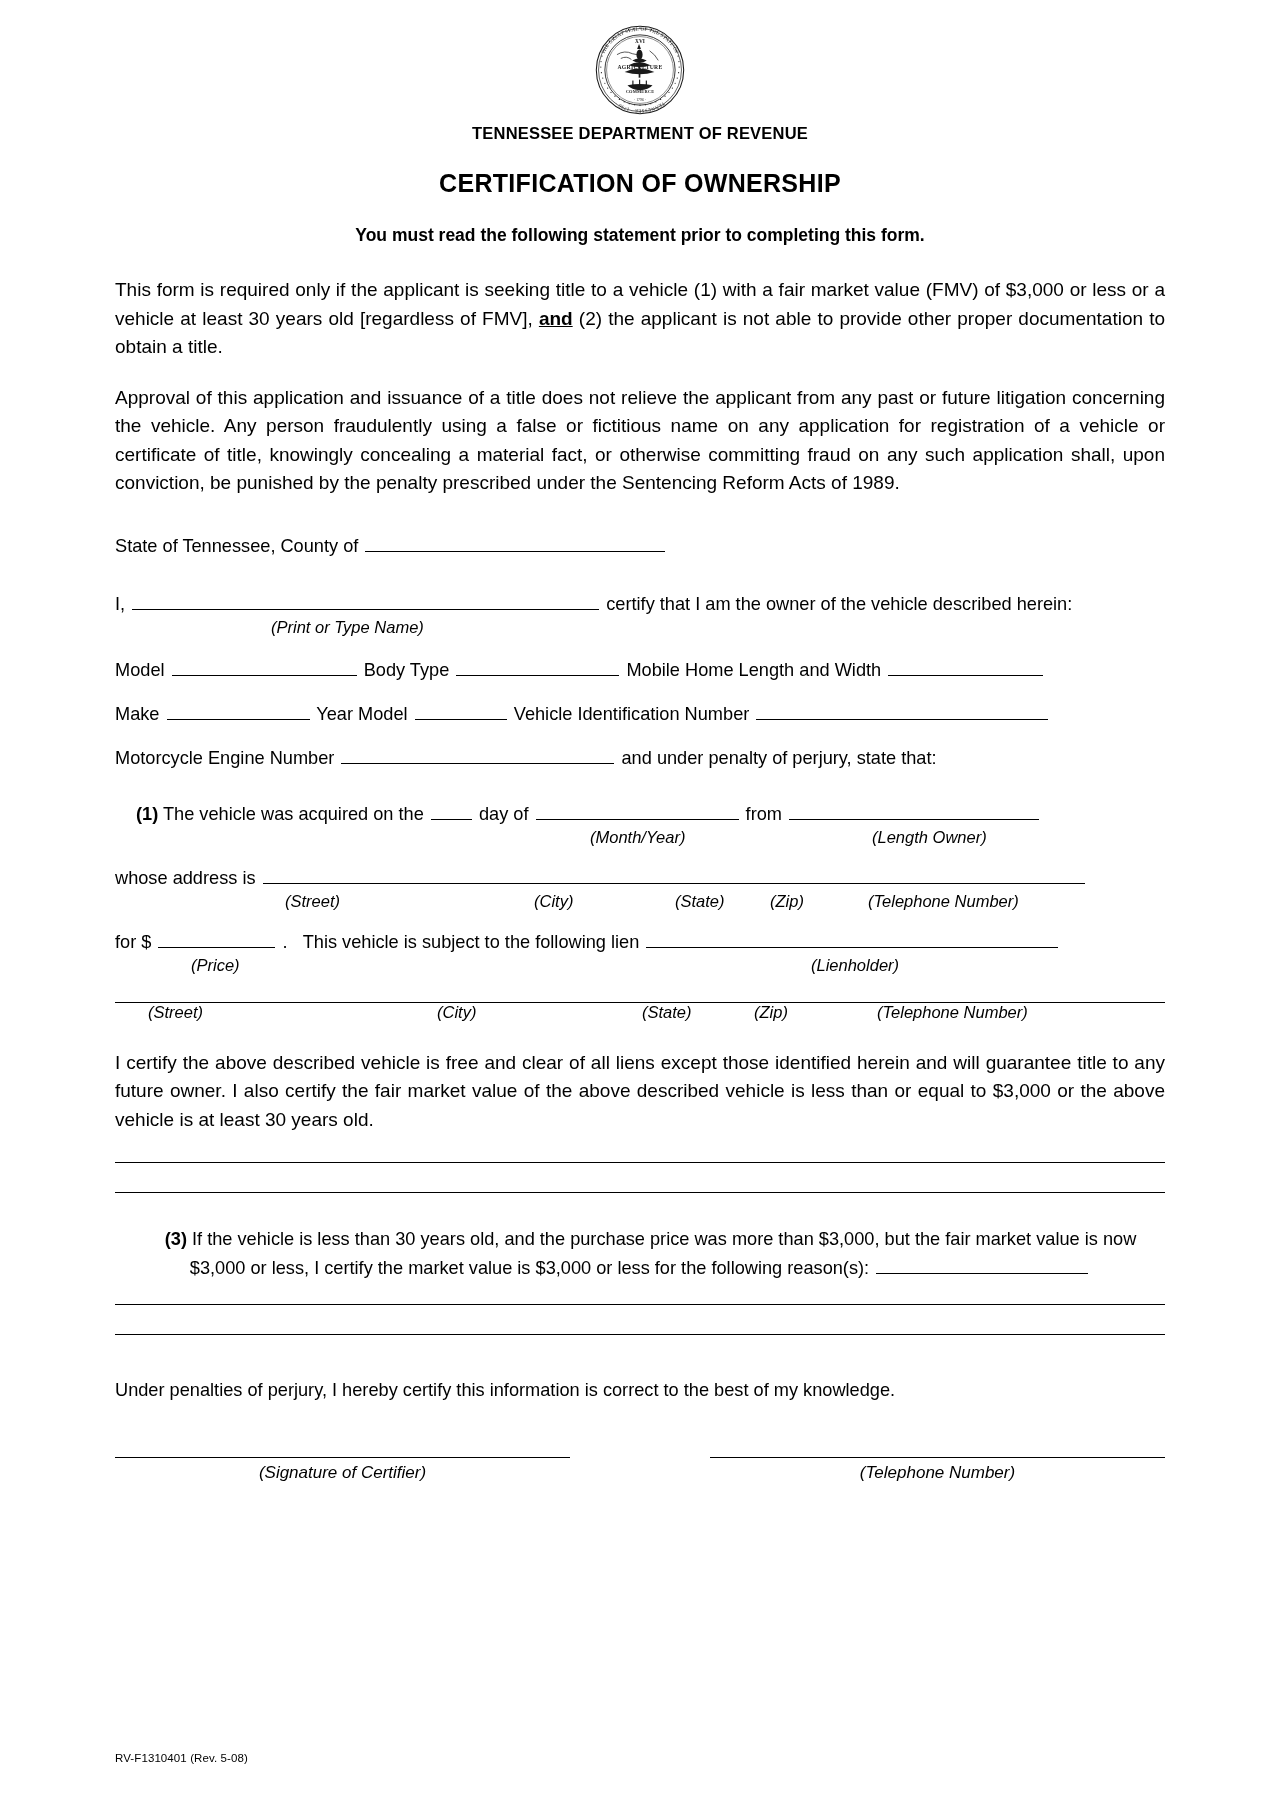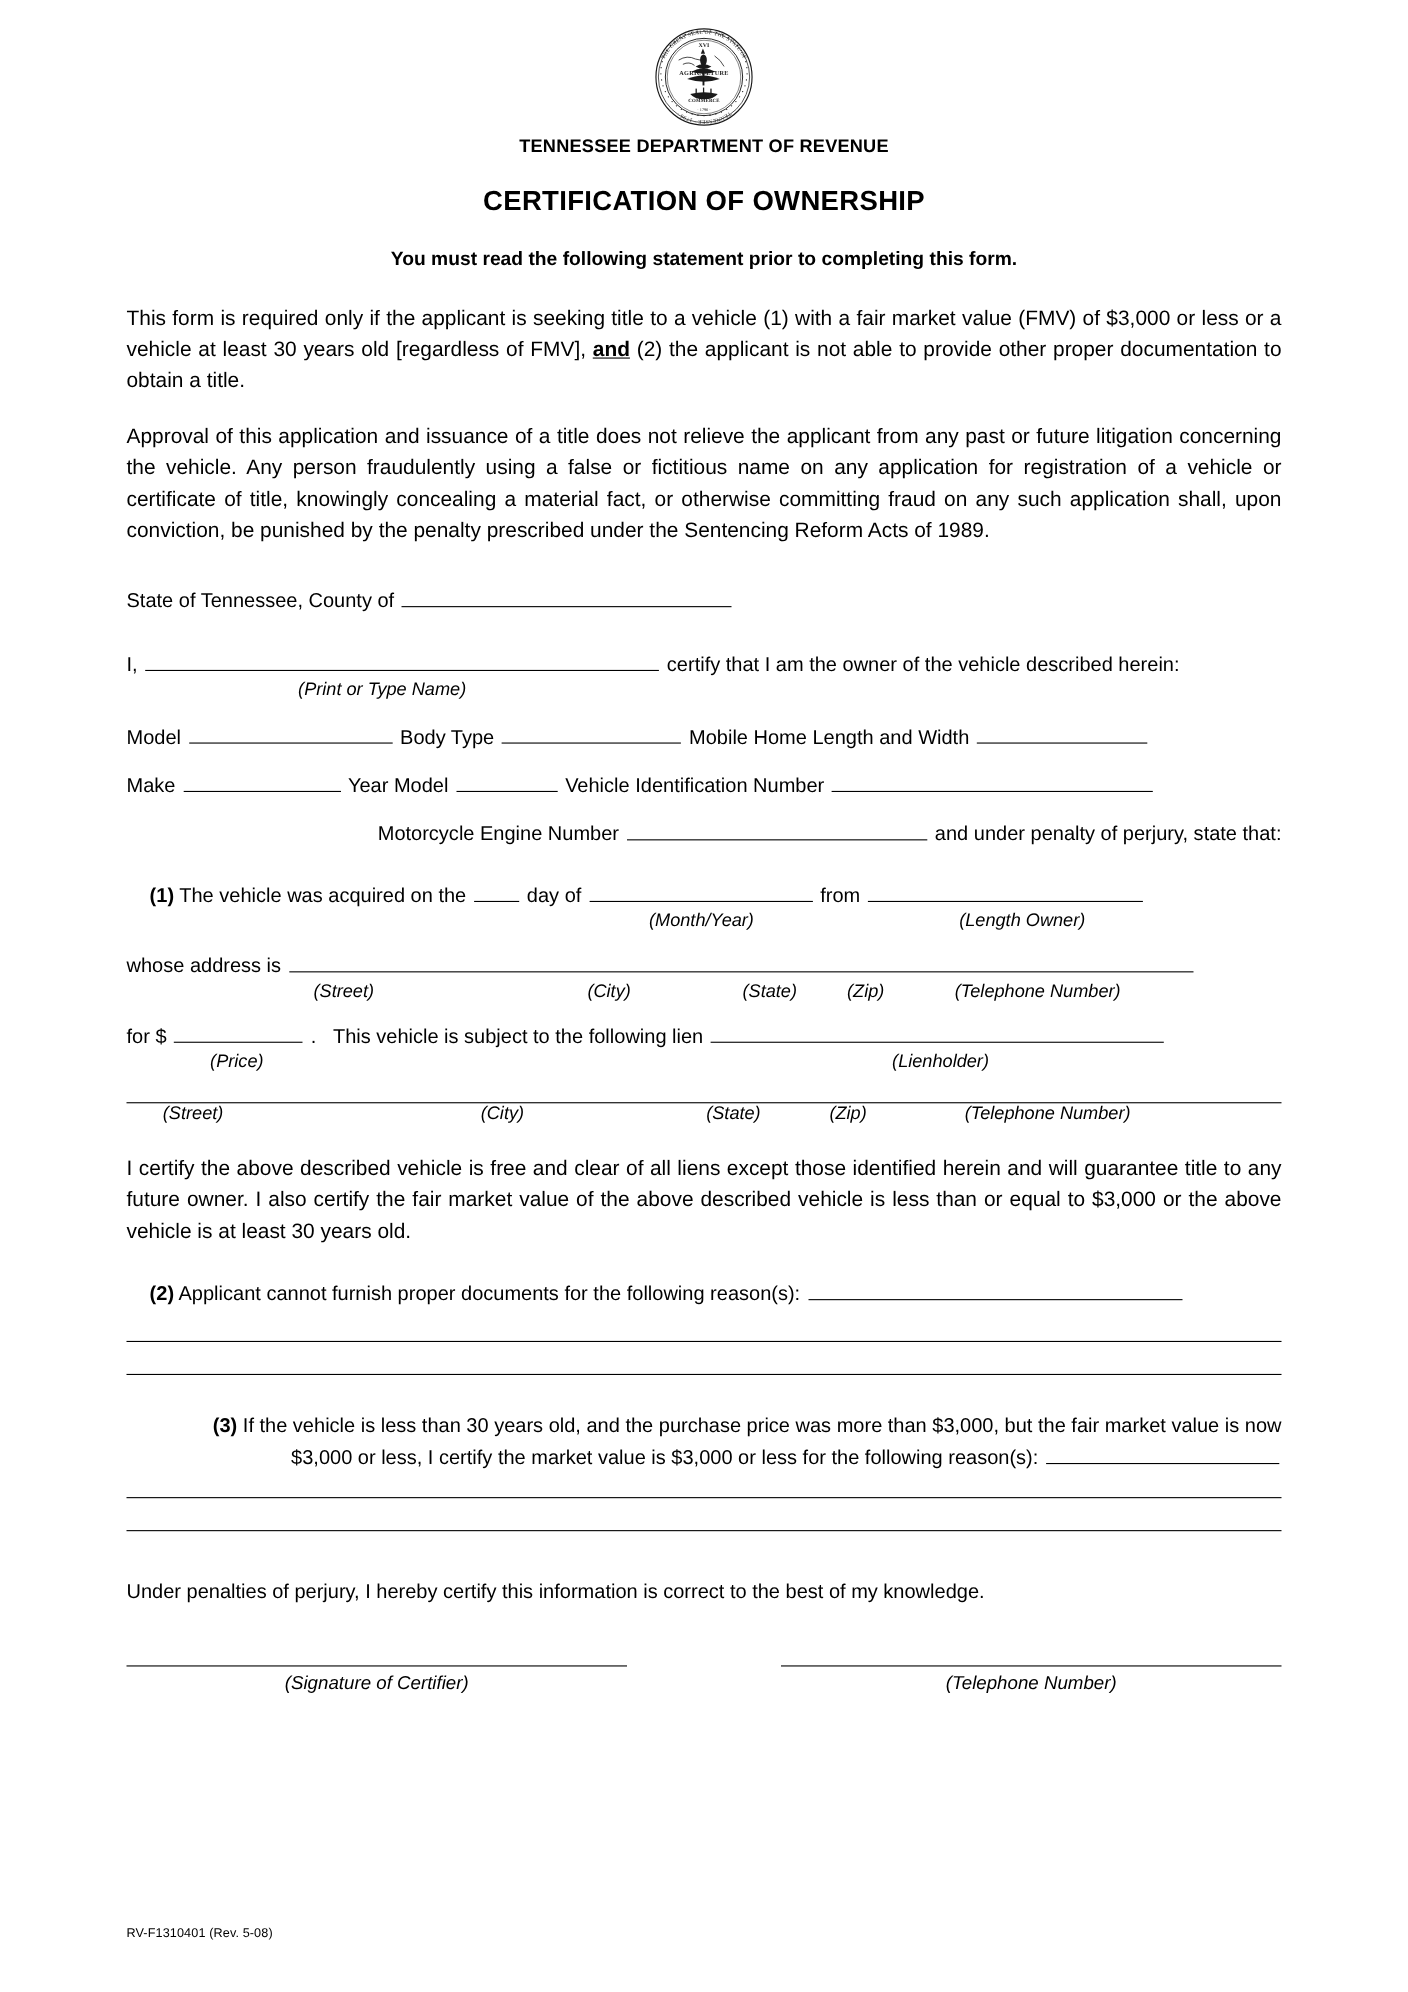--- a/index.html
+++ b/index.html
@@ -261,21 +261,21 @@
 
   <div class="row" style="margin-bottom:16px;">
     <span>Make</span>
     <span class="blank" style="width:143px;"></span>
     <span>Year Model</span>
     <span class="blank" style="width:92px;"></span>
     <span>Vehicle Identification Number</span>
     <span class="blank" style="width:292px;"></span>
   </div>
 
-  <div class="row" style="margin-bottom:28px;text-align:right;">
+  <div class="row" style="margin-bottom:28px;">
     <span>Motorcycle Engine Number</span>
     <span class="blank" style="width:273px;"></span>
     <span>and under penalty of perjury, state that:</span>
   </div>
 
   <div class="row" style="padding-left:21px;">
     <span class="sec-num">(1)</span>
     <span>The vehicle was acquired on the</span>
     <span class="blank" style="width:41px;"></span>
     <span>day of</span>
@@ -316,31 +316,26 @@
   <div class="cap-row" style="margin-bottom:22px;">
     <span style="left:33px;">(Street)</span>
     <span style="left:322px;">(City)</span>
     <span style="left:527px;">(State)</span>
     <span style="left:639px;">(Zip)</span>
     <span style="left:762px;">(Telephone Number)</span>
   </div>
 
   <p class="para" style="margin-bottom:28px;">I certify the above described vehicle is free and clear of all liens except those identified herein and will guarantee title to any future owner. I also certify the fair market value of the above described vehicle is less than or equal to $3,000 or the above vehicle is at least 30 years old.</p>
 
-  <div class="row" style="padding-left:21px; margin-bottom:29px;">
-    <span class="sec-num">(2)</span>
-    <span>Applicant cannot furnish proper documents for the following reason(s):</span>
-    <span class="blank" style="width:340px;"></span>
-  </div>
   <div class="full-rule"></div>
   <div style="height:29px;"></div>
   <div class="full-rule"></div>
 
   <div style="height:32px;"></div>
-  <div style="font-size:18.2px; line-height:28.5px; text-align:right;">
+  <div style="font-size:18.2px; line-height:28.5px; text-align:center;">
     <span class="sec-num" style="padding-left:21px;">(3)</span>
     <span>If the vehicle is less than 30 years old, and the purchase price was more than $3,000, but the fair market value is now $3,000 or less, I certify the market value is $3,000 or less for the following reason(s):</span>
     <span class="blank" style="width:212px;"></span>
   </div>
   <div style="height:22px;"></div>
   <div class="full-rule"></div>
   <div style="height:29px;"></div>
   <div class="full-rule"></div>
 
   <div style="height:41px;"></div>

